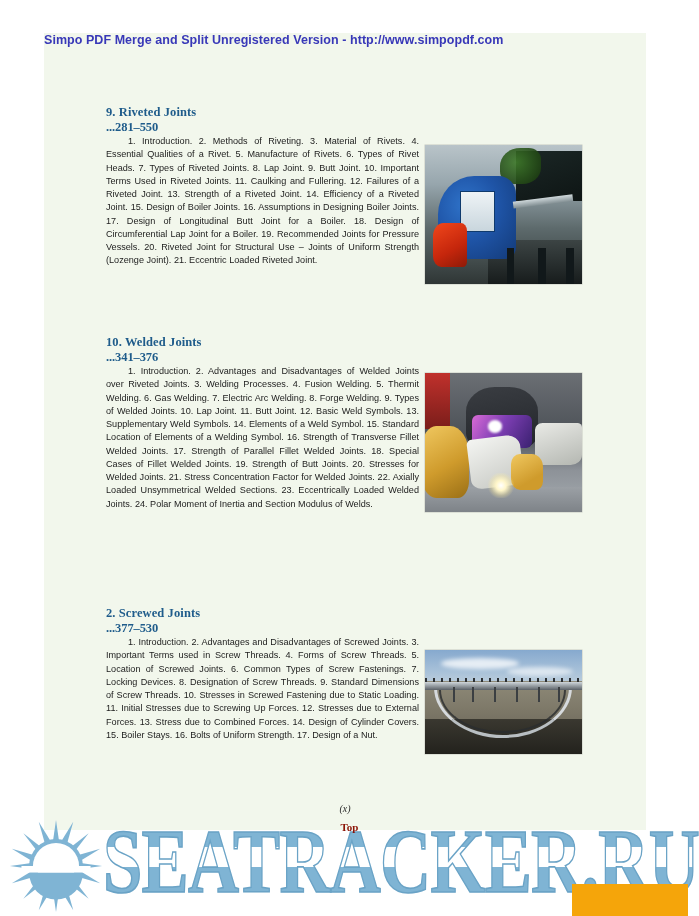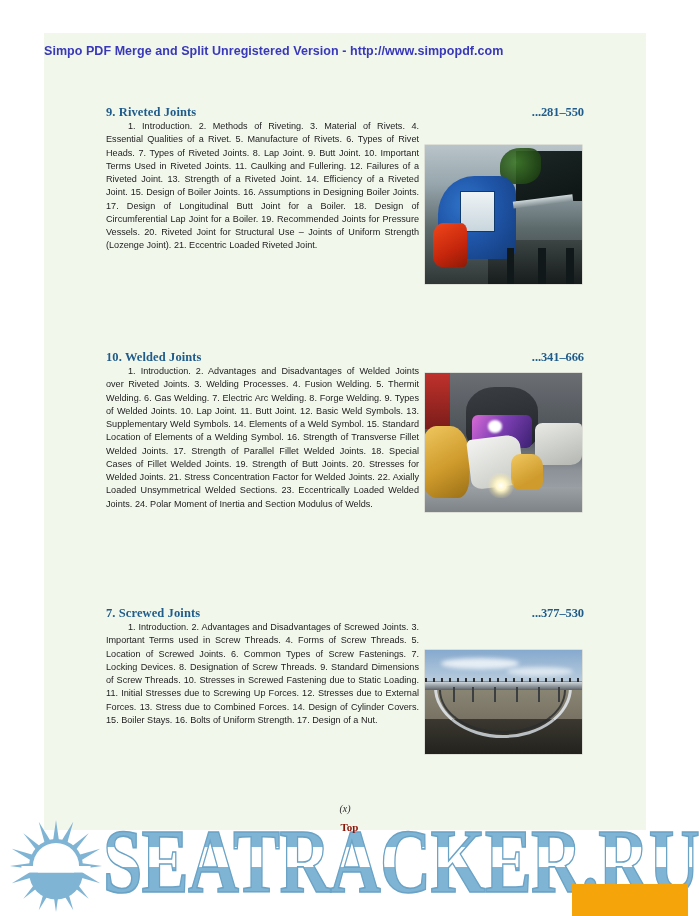--- a/index.html
+++ b/index.html
@@ -21,21 +21,20 @@
     left: 44px;
     top: 33px;
     width: 636px;
     font-family: "Liberation Sans", sans-serif;
     font-size: 12.5px;
     font-weight: 600;
     color: #3838b8;
     letter-spacing: 0.05px;
     white-space: nowrap;
     z-index: 40;
-    margin-top: 11px;
   }
 
   
   .page-sheet {
     position: absolute;
     left: 44px;
     top: 33px;
     width: 602px;
     height: 797px;
     background: #f2f7ec;
@@ -54,20 +53,21 @@
   .chapter {
     position: absolute;
     left: 62px;
     width: 478px;
   }
   .chapter-head {
     display: flex;
     justify-content: space-between;
     align-items: baseline;
     width: 478px;
+    flex-direction: column;
   }
   .chapter-title {
     font-family: "Liberation Serif", serif;
     font-size: 12.5px;
     font-weight: bold;
     color: #1f5c8b;
     letter-spacing: 0.1px;
   }
   .chapter-pages {
     font-family: "Liberation Serif", serif;
@@ -322,24 +322,24 @@
       <div class="boiler-base"></div>
       <div class="boiler-drum"></div>
       <div class="boiler-door"></div>
       <div class="boiler-red"></div>
       <div class="boiler-pipe"></div>
       <div class="boiler-leg" style="left:52%;"></div>
       <div class="boiler-leg" style="left:72%;"></div>
       <div class="boiler-leg" style="left:90%;"></div>
     </div>
 
-    <div class="chapter" style="top: 317px;">
+    <div class="chapter" style="top: 302px;">
       <div class="chapter-head">
         <span class="chapter-title">10. Welded Joints</span>
-        <span class="chapter-pages">...341–666</span>
+        <span class="chapter-pages">...341–376</span>
       </div>
       <div class="chapter-body">1. Introduction. 2. Advantages and Disadvantages of Welded Joints over Riveted Joints. 3. Welding Processes. 4. Fusion Welding. 5. Thermit Welding. 6. Gas Welding. 7. Electric Arc Welding. 8. Forge Welding. 9. Types of Welded Joints. 10. Lap Joint. 11. Butt Joint. 12. Basic Weld Symbols. 13. Supplementary Weld Symbols. 14. Elements of a Weld Symbol. 15. Standard Location of Elements of a Welding Symbol. 16. Strength of Transverse Fillet Welded Joints. 17. Strength of Parallel Fillet Welded Joints. 18. Special Cases of Fillet Welded Joints. 19. Strength of Butt Joints. 20. Stresses for Welded Joints. 21. Stress Concentration Factor for Welded Joints. 22. Axially Loaded Unsymmetrical Welded Sections. 23. Eccentrically Loaded Welded Joints. 24. Polar Moment of Inertia and Section Modulus of Welds.</div>
     </div>
 
     <div class="thumb thumb-weld" style="top: 340px;">
       <div class="weld-bg"></div>
       <div class="weld-red"></div>
       <div class="weld-rod"></div>
       <div class="weld-hood"></div>
       <div class="weld-visor"></div>
@@ -347,21 +347,21 @@
       <div class="weld-bench"></div>
       <div class="weld-sheet2"></div>
       <div class="weld-glove-l"></div>
       <div class="weld-sheet"></div>
       <div class="weld-glove-r"></div>
       <div class="weld-arc"></div>
     </div>
 
     <div class="chapter" style="top: 573px;">
       <div class="chapter-head">
-        <span class="chapter-title">7. Screwed Joints</span>
+        <span class="chapter-title">2. Screwed Joints</span>
         <span class="chapter-pages">...377–530</span>
       </div>
       <div class="chapter-body">1. Introduction. 2. Advantages and Disadvantages of Screwed Joints. 3. Important Terms used in Screw Threads. 4. Forms of Screw Threads. 5. Location of Screwed Joints. 6. Common Types of Screw Fastenings. 7. Locking Devices. 8. Designation of Screw Threads. 9. Standard Dimensions of Screw Threads. 10. Stresses in Screwed Fastening due to Static Loading. 11. Initial Stresses due to Screwing Up Forces. 12. Stresses due to External Forces. 13. Stress due to Combined Forces. 14. Design of Cylinder Covers. 15. Boiler Stays. 16. Bolts of Uniform Strength. 17. Design of a Nut.</div>
     </div>
 
     <div class="thumb thumb-bridge" style="top: 617px;">
       <div class="bridge-sky"></div>
       <div class="bridge-cloud"></div>
       <div class="bridge-cloud2"></div>
       <div class="bridge-canyon"></div>

